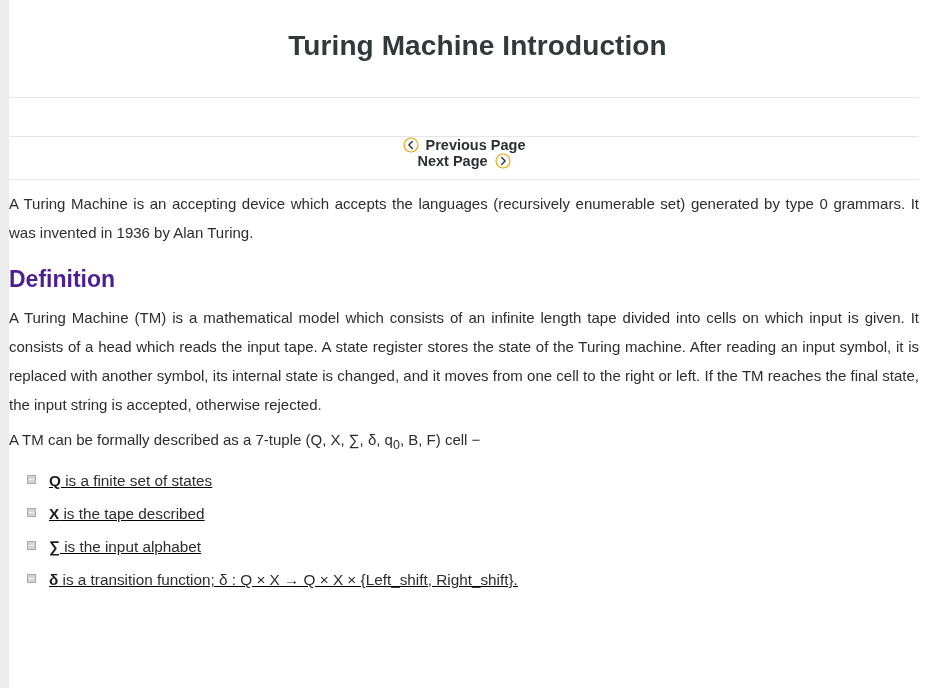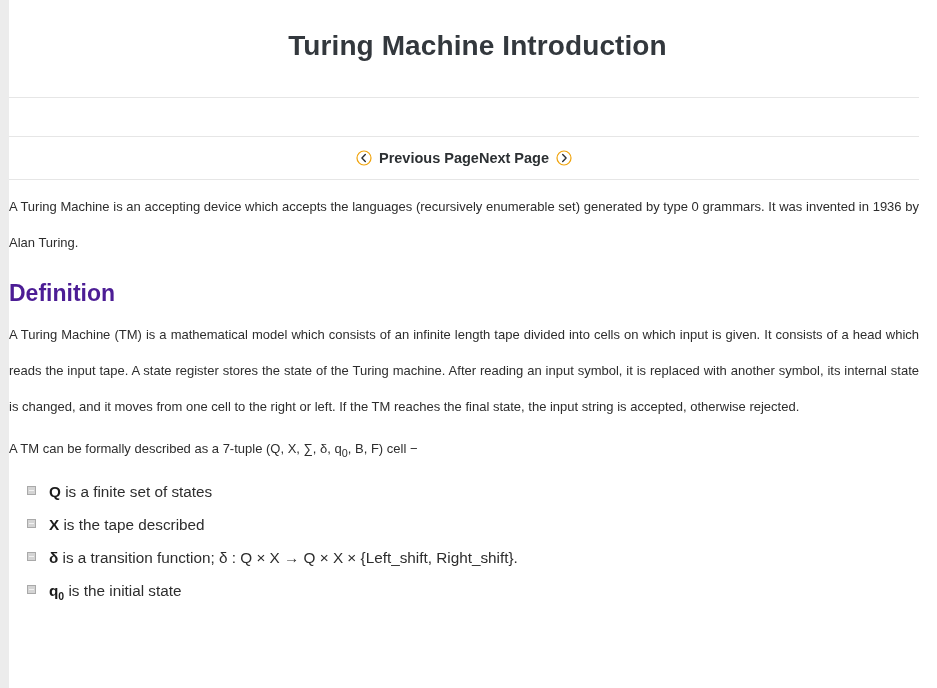--- a/index.html
+++ b/index.html
@@ -52,22 +52,23 @@
   }
   .rule-top   { margin-top: 33px; }
   .rule-mid   { margin-top: 38px; }
   .rule-bot   { margin-top: 0; }
 
   .nav-bar {
     width: 910px;
     height: 42px;
     display: flex;
     align-items: center;
-    justify-content: center;
-    box-sizing: border-box;
+    justify-content: flex-start;
+    box-sizing: border-box;
+    flex-direction: column;
   }
   .nav-link {
     display: inline-flex;
     align-items: center;
     gap: 7px;
     font-size: 14.5px;
     font-weight: bold;
     color: #2c3033;
     text-decoration: none;
     cursor: pointer;
@@ -75,22 +76,22 @@
   }
   .nav-icon { display: inline-flex; align-items: center; line-height: 0; }
   .nav-icon svg { display: block; }
 
   .content {
     width: 910px;
     box-sizing: border-box;
   }
 
   p.body-text {
-    font-size: 13px;
-    line-height: 36px;
+    font-size: 15px;
+    line-height: 29px;
     color: #2d2d2d;
     text-align: justify;
     margin: 0;
     padding: 0;
   }
   p.intro { padding-top: 9px; }
   p.tuple-line { padding-top: 6px; text-align: left; }
 
   h2.section-heading {
     font-size: 23px;
@@ -98,20 +99,21 @@
     color: #4c1d95;
     margin: 0;
     padding: 18px 0 9px 0;
     line-height: 1.25;
   }
 
   ul.tuple-list {
     list-style: none;
     margin: 0;
     padding: 11px 0 0 0;
+    text-decoration: underline;
   }
   ul.tuple-list li {
     position: relative;
     font-size: 15.3px;
     line-height: 20px;
     color: #2d2d2d;
     padding: 0 0 13px 40px;
   }
   
   .li-marker {
@@ -181,18 +183,18 @@
 
     <p class="body-text">A Turing Machine (TM) is a mathematical model which consists of an infinite length tape divided into cells on which input is given. It consists of a head which reads the input tape. A state register stores the state of the Turing machine. After reading an input symbol, it is replaced with another symbol, its internal state is changed, and it moves from one cell to the right or left. If the TM reaches the final state, the input string is accepted, otherwise rejected.</p>
 
     <p class="body-text tuple-line">
       <span>A TM can be formally described as a 7-tuple (Q, X, ∑, δ, q</span><sub>0</sub><span>, B, F) cell −</span>
     </p>
 
     <ul class="tuple-list">
         <li><span class="li-marker"></span><span class="li-sym">Q</span><span> is a finite set of states</span></li>
         <li><span class="li-marker"></span><span class="li-sym">X</span><span> is the tape described</span></li>
+        <li><span class="li-marker"></span><span class="li-sym">∑</span><span> is the input alphabet</span></li>
         <li><span class="li-marker"></span><span class="li-sym">δ</span><span> is a transition function; δ : Q × X →  Q × X × {Left_shift, Right_shift}.</span></li>
-        <li><span class="li-marker"></span><span class="li-sym">q<sub>0</sub></span><span> is the initial state</span></li>
       </ul>
 
   </div>
 </div>
 
 </body></html>

